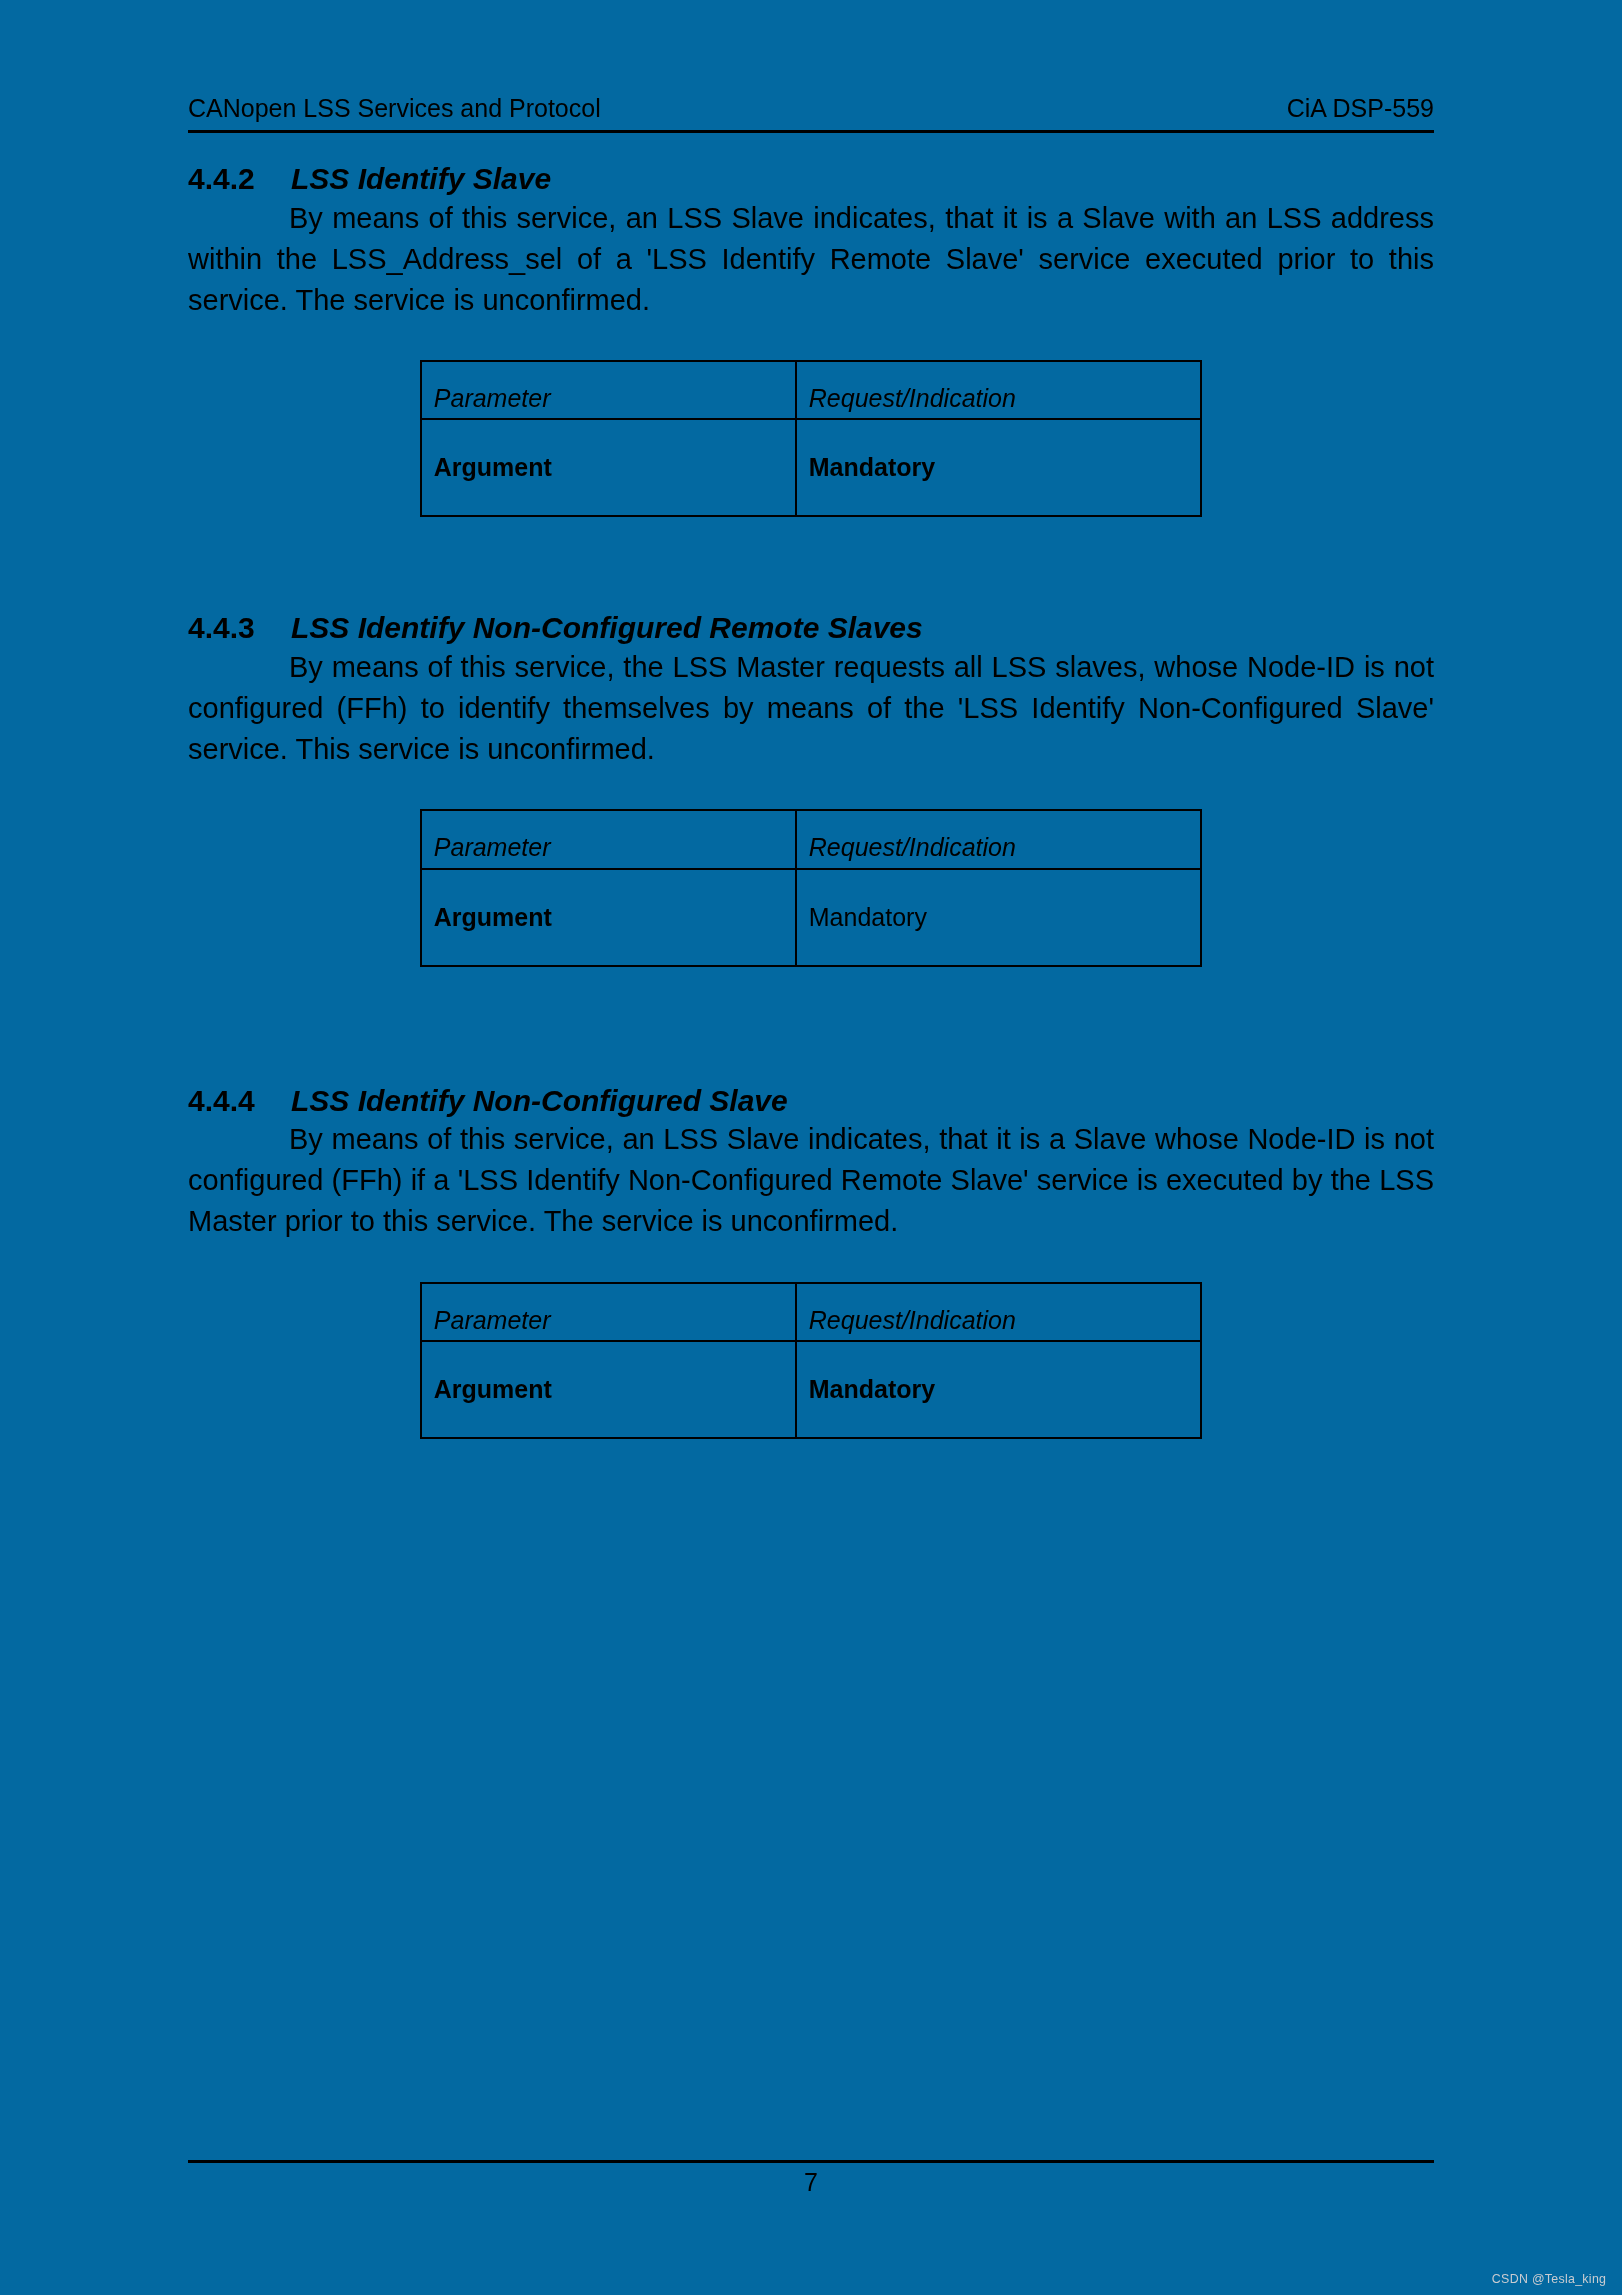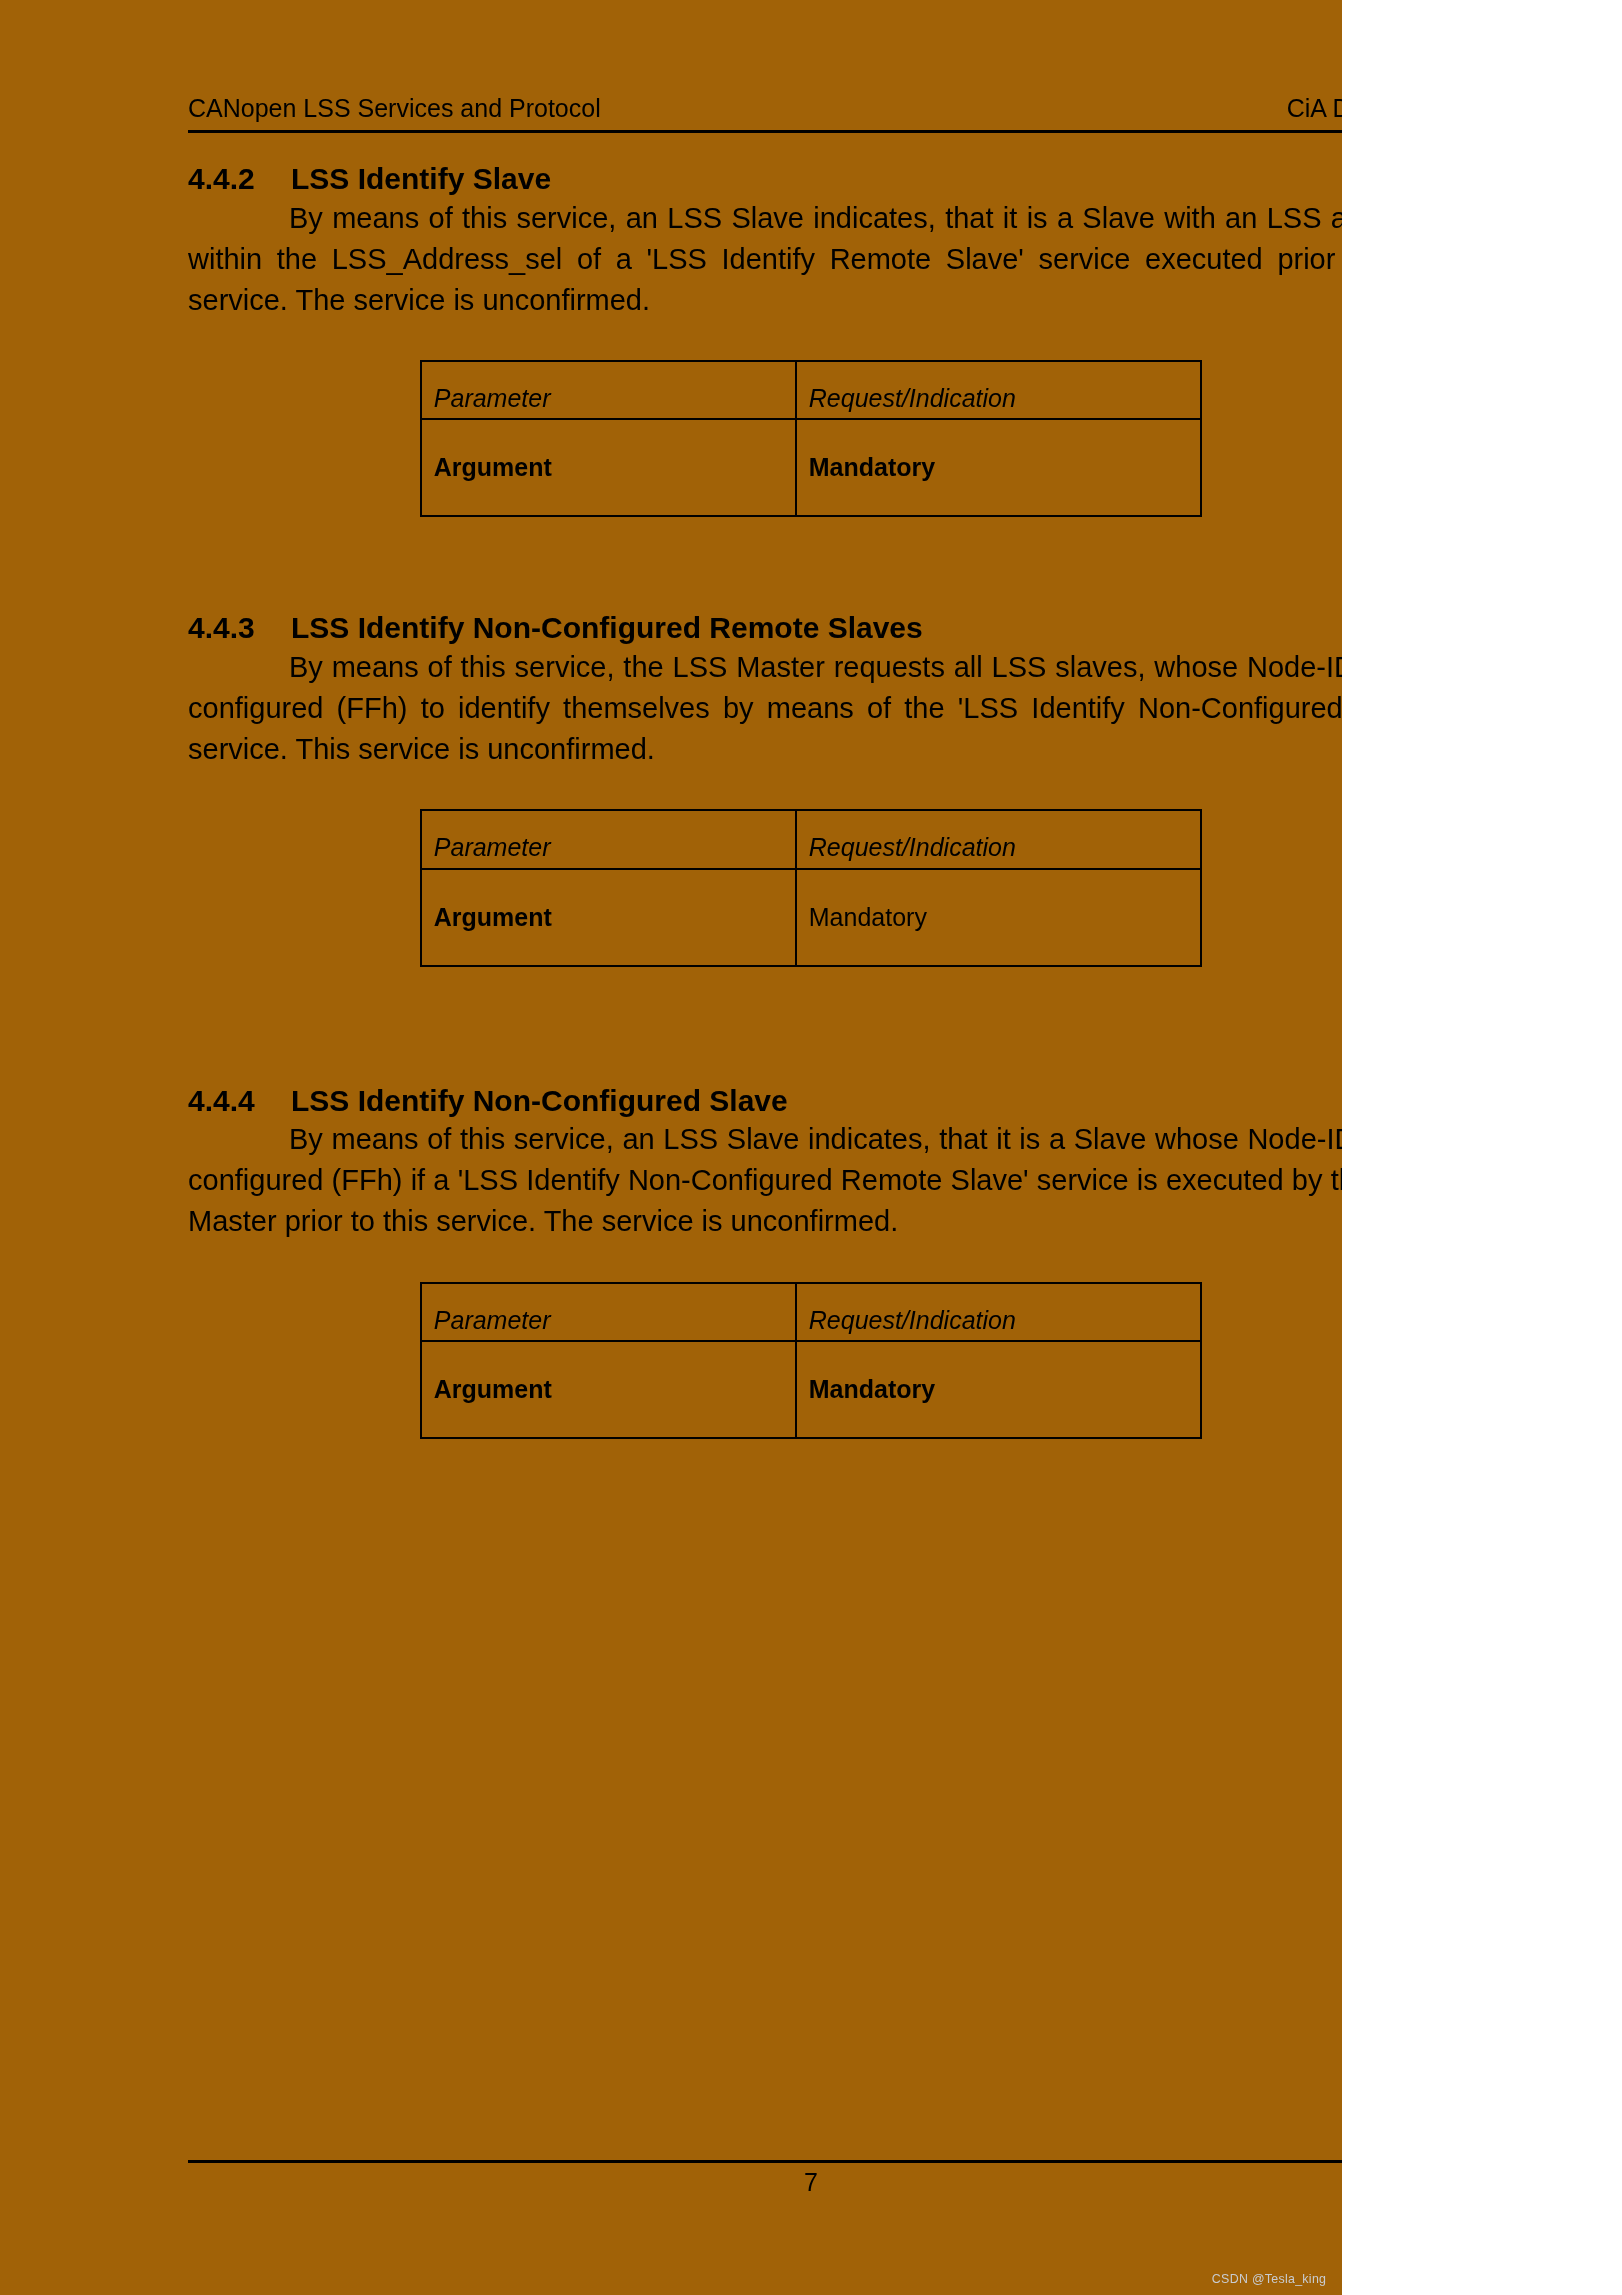--- a/index.html
+++ b/index.html
@@ -2,23 +2,23 @@
 <html style="font-size:10.5px"><head>
 <meta charset="utf-8">
 <style>
   html, body {
     margin: 0;
     padding: 0;
     background: #ffffff;
   }
   .page {
     position: relative;
-    width: 1342px;
+    width: 1622px;
     height: 2295px;
-    background: #a16207;
+    background: #0369a1;
     font-family: "Liberation Sans", sans-serif;
     color: #000000;
     box-sizing: border-box;
     overflow: hidden;
   }
 
   
   .page-header {
     position: absolute;
     left: 188px;
@@ -58,21 +58,21 @@
     font-weight: bold;
     line-height: 1.25;
     display: flex;
     white-space: nowrap;
   }
   h2.section-heading .sec-num {
     display: inline-block;
     width: 103px;
     flex: 0 0 103px;
   }
-  h2.section-heading .sec-title { flex: 0 1 auto; }
+  h2.section-heading .sec-title { flex: 0 1 auto; font-style: italic; }
 
   p.body-text {
     margin: 0;
     font-size: 29px;
     line-height: 1.42;
     text-align: justify;
     text-indent: 101px;
     hyphens: none;
   }
 

